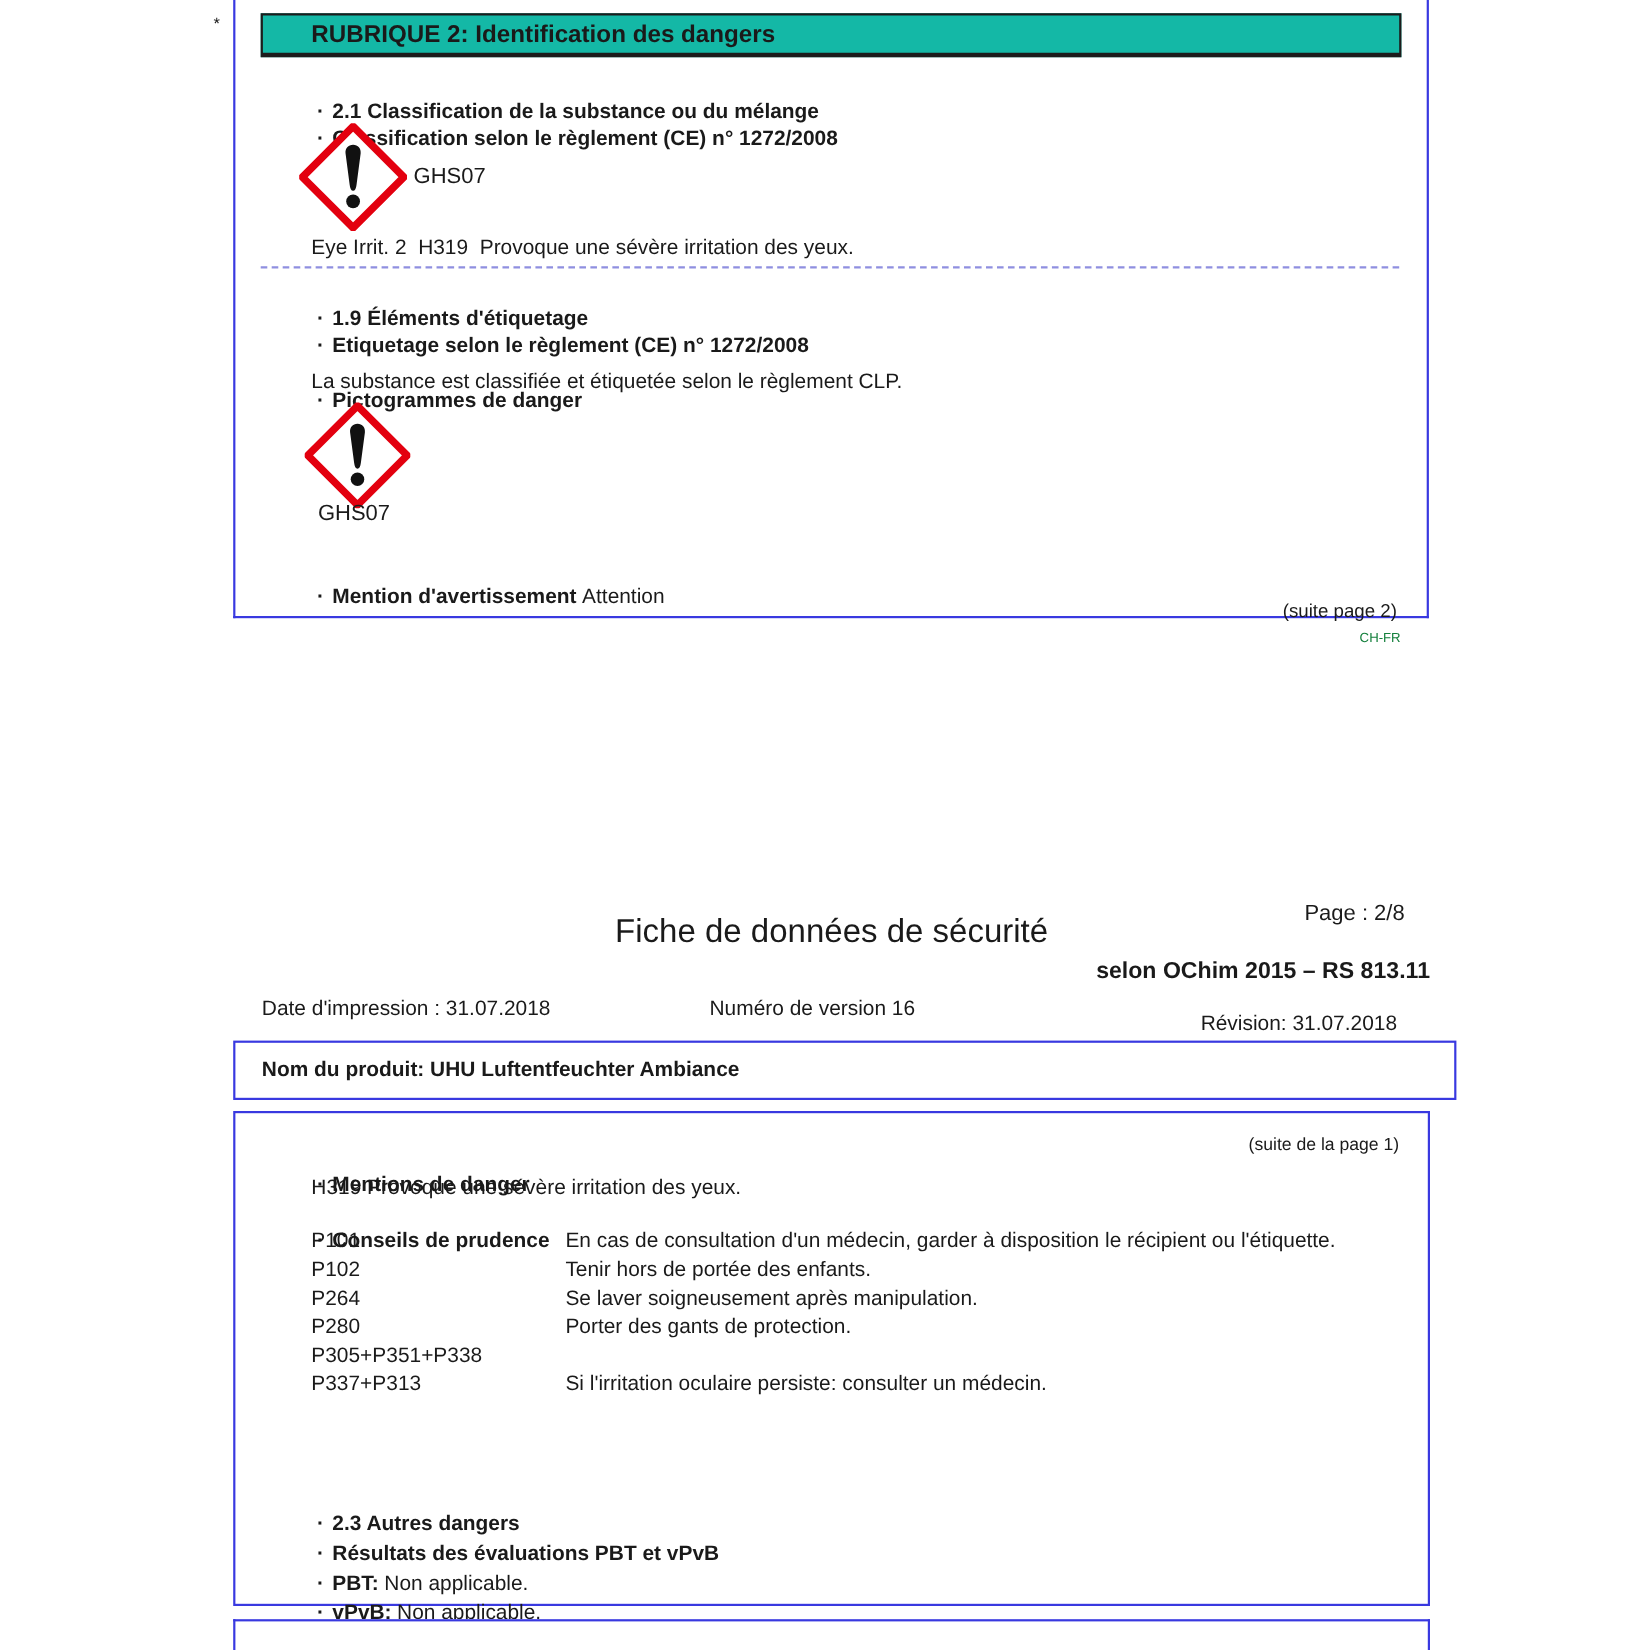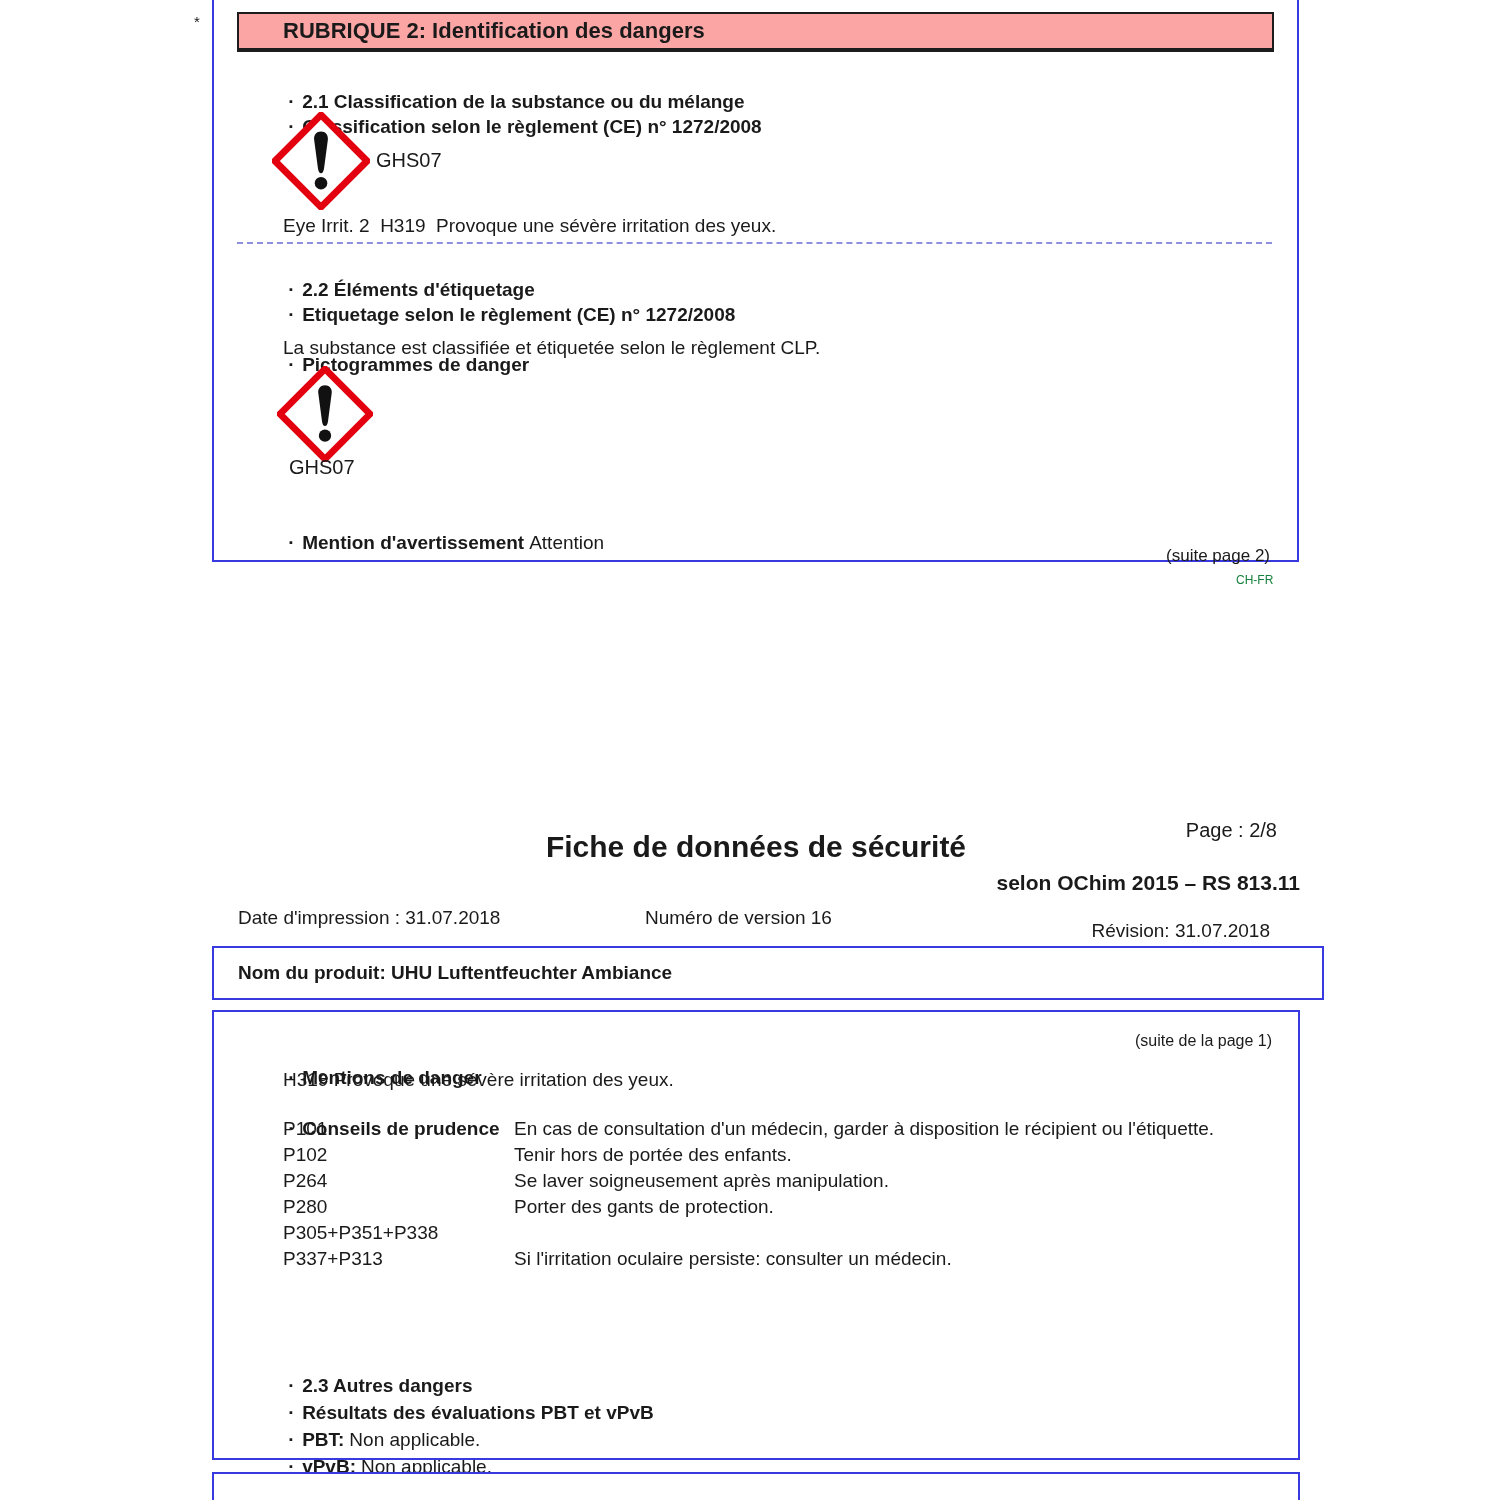--- a/index.html
+++ b/index.html
@@ -15,34 +15,34 @@
 
   
   .frame1{
     left:212px;top:-8px;width:1083px;height:568px;
     border:2px solid var(--frame_blue,#3939e0);border-top:none;
   }
   .rubrique-box{
     left:237px;top:12px;width:989px;height:34px;
     border:2px solid #1c1c1c;border-bottom-width:4px;
     padding-left:44px;display:flex;align-items:center;
-    font-size:22px;font-weight:bold;background:#fca5a5;
+    font-size:22px;font-weight:bold;background:#14b8a6;
   }
   .dashed-sep{
     left:237px;top:242px;width:1035px;height:0;
     border-top:2px dashed var(--dashed_blue,#8f8fe0);
   }
   .ghs{display:block;}
   .footer-code{
     font-size:12px;color:#15803d;background:transparent;letter-spacing:0;margin-top:20px;
   }
   .note{font-size:17px;line-height:20px;white-space:pre;}
 
   
-  .doc-title{left:212px;width:1088px;text-align:center;font-size:30px;font-weight:bold;}
+  .doc-title{left:212px;width:1088px;text-align:center;font-size:30px;font-weight:normal;}
   .doc-subtitle{left:212px;width:1088px;text-align:right;font-size:21px;font-weight:bold;}
   .product-box{
     left:212px;top:946px;width:1084px;height:50px;
     border:2px solid var(--frame_blue,#3939e0);
     display:flex;align-items:center;padding-left:24px;
     font-size:19px;font-weight:bold;background:#fff;
   }
   .content-box{
     left:212px;top:1010px;width:1084px;height:446px;
     border:2px solid var(--frame_blue,#3939e0);background:#fff;
@@ -83,21 +83,21 @@
     <path d="M50 20 C45.5 20 42.4 23.6 43 28.2 L46.8 57 C47.2 60.6 48.3 62.6 50 62.6 C51.7 62.6 52.8 60.6 53.2 57 L57 28.2 C57.6 23.6 54.5 20 50 20 Z" fill="#111111"></path>
     <circle cx="50" cy="72.6" r="6.4" fill="#111111"></circle>
   </svg>
   <div class="abs txt" style="left:376px;top:148px;font-size:20px;">GHS07</div>
 
   <div class="abs txt" style="left:283px;top:214px;">Eye Irrit. 2  H319  Provoque une sévère irritation des yeux.</div>
 
   <div class="abs dashed-sep"></div>
 
   <div class="abs txt" style="left:267px;top:254px;">
-    <span class="bullet">·</span><span class="bold">2.2 Éléments d'étiquetage</span>
+    <span class="bullet">·</span><span class="bold">1.9 Éléments d'étiquetage</span>
   </div>
   <div class="abs txt" style="left:267px;top:279px;">
     <span class="bullet">·</span><span class="bold">Etiquetage selon le règlement (CE) n° 1272/2008</span>
   </div>
   <div class="abs txt" style="left:283px;top:304px;margin-top:32px;">La substance est classifiée et étiquetée selon le règlement CLP.</div>
   <div class="abs txt" style="left:267px;top:329px;">
     <span class="bullet">·</span><span class="bold">Pictogrammes de danger</span>
   </div>
 
   <svg class="abs ghs" style="left:277px;top:366px;" width="96" height="96" viewBox="0 0 100 100">

